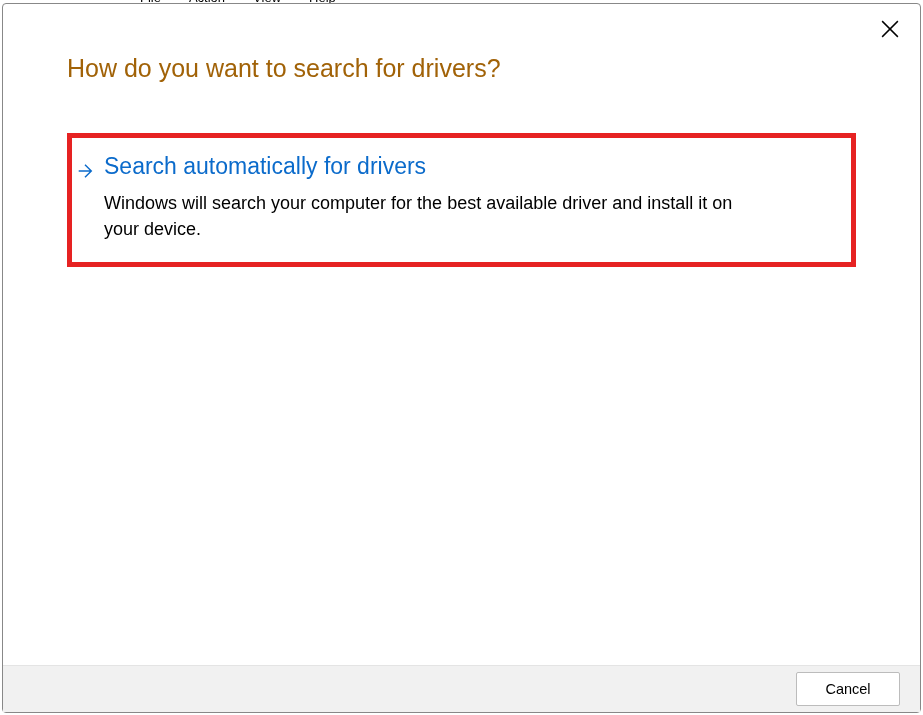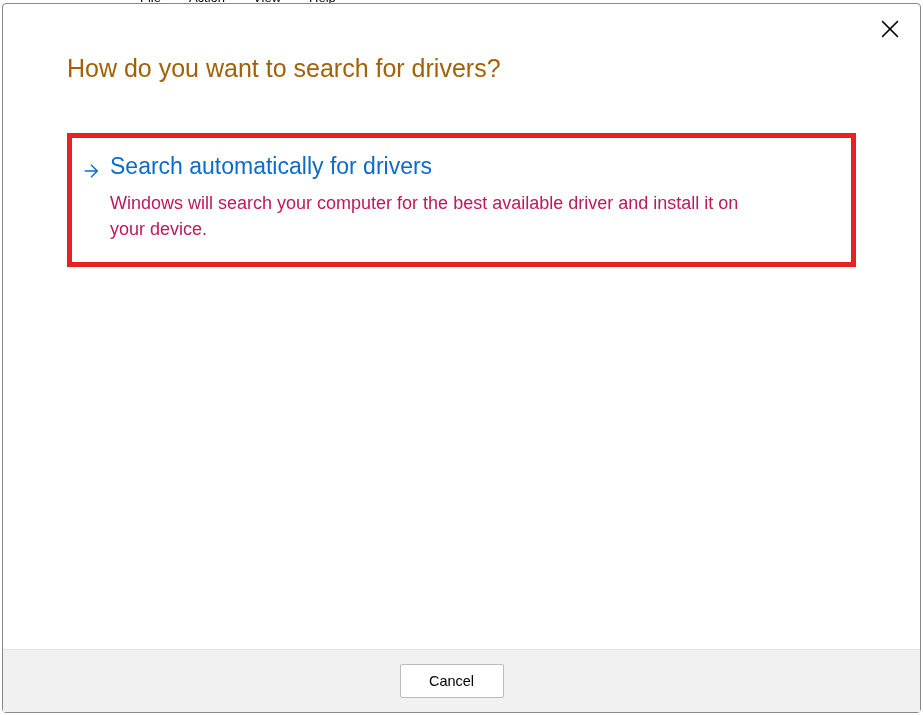--- a/index.html
+++ b/index.html
@@ -78,54 +78,54 @@
     .content {
       padding: 50px 64px 0 64px;
       flex: 1;
     }
     .question {
       font-size: 25px;
       color: #a16207;
       margin-bottom: 50px;
     }
     .option {
-      padding: 14px 10px 20px 10px;
+      padding: 14px 10px 20px 4px;
       margin-bottom: 30px;
       cursor: pointer;
     }
     .opt-row { display: flex; gap: 10px; align-items: flex-start; }
     .opt-arrow {
       margin-top: 10px;
       width: 18px;
       height: 18px;
       flex-shrink: 0;
     }
     .opt-title {
       font-size: 23px;
       color: #0b6bcb;
       line-height: 1.3;
       margin-bottom: 4px;
     }
     .opt-desc {
       font-size: 18px;
-      color: #be185d;
+      color: #000000;
       line-height: 1.45;
       max-width: 640px;
       margin-top: 8px;
     }
     .opt-body { flex: 1; }
     .highlight {
       border: 5px solid #e62222;
     }
     .footer {
-      height: 63px;
+      height: 47px;
       background: #f1f1f1;
       border-top: 1px solid #e4e4e4;
       display: flex;
-      justify-content: center;
+      justify-content: flex-end;
       align-items: center;
       padding-right: 20px;
     }
     .cancel-btn {
       width: 104px;
       height: 34px;
       background: #fff;
       border: 1px solid #bcbcbc;
       border-radius: 2px;
       font-size: 14.5px;

